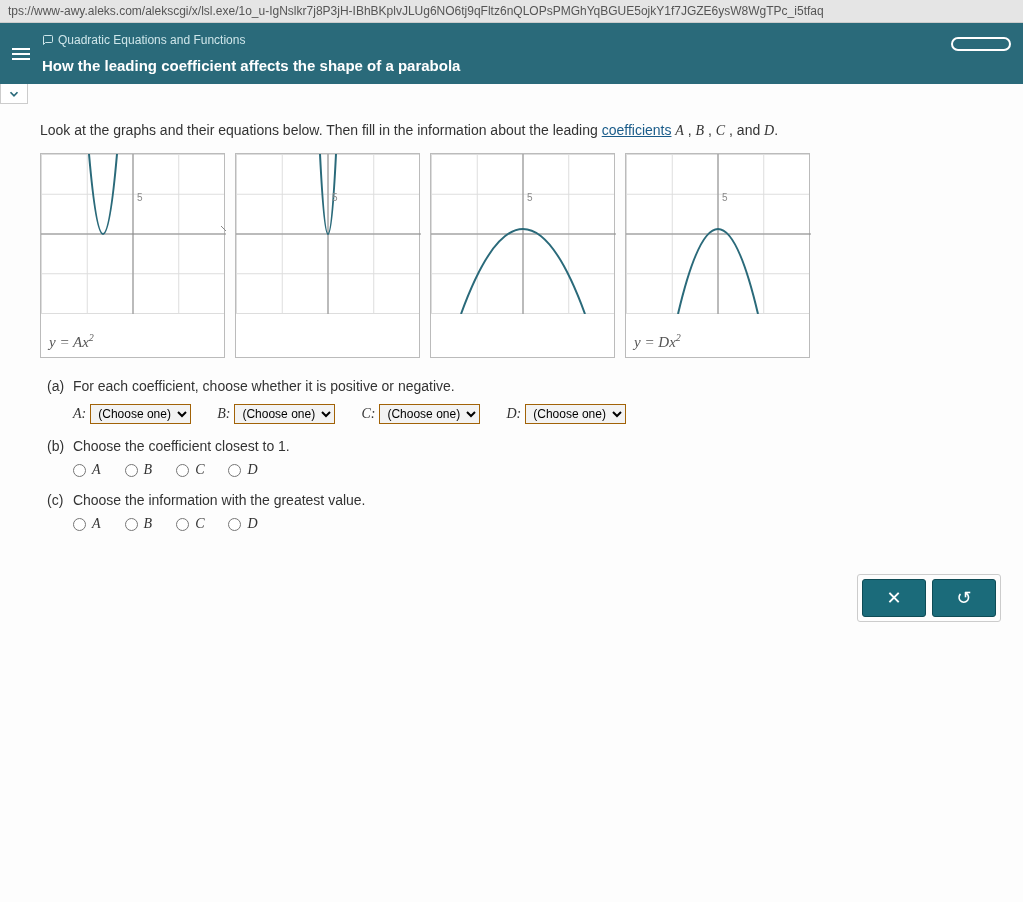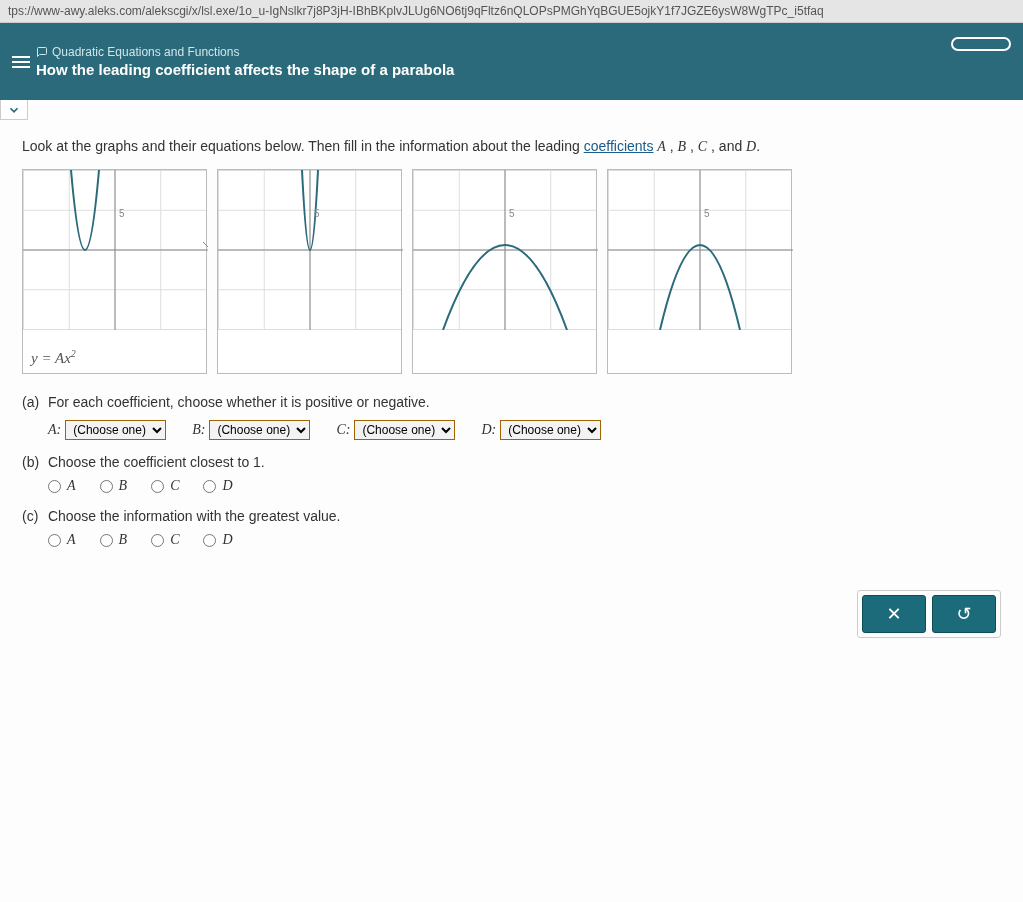--- a/index.html
+++ b/index.html
@@ -14,24 +14,24 @@
       border-bottom: 1px solid #ccc;
       padding: 4px 8px;
       font-size: 12px;
       color: #555;
       white-space: nowrap;
       overflow: hidden;
     }
     .header-band {
       background: #2a6a7a;
       color: #fff;
-      padding: 22px 12px;
+      padding: 10px 12px;
       display: flex;
       align-items: center;
-      gap: 6px;
+      gap: 12px;
       position: relative;
     }
     .hamburger {
       display: flex;
       flex-direction: column;
       gap: 3px;
       cursor: pointer;
     }
     .hamburger span {
       width: 18px; height: 2px; background: #fff;
@@ -41,21 +41,21 @@
       font-size: 12px;
       color: #cfe6ea;
       display: flex;
       align-items: center;
       gap: 4px;
     }
     .breadcrumb svg { width: 12px; height: 12px; }
     .lesson-title {
       font-size: 15px;
       font-weight: bold;
-      margin-top: 2px;
+      margin-top: 10px;
     }
     .progress-slot {
       position: absolute;
       right: 12px;
       top: 14px;
       width: 60px; height: 14px;
       border: 2px solid #fff;
       border-radius: 7px;
       background: #2a6a7a;
     }
@@ -63,21 +63,21 @@
       background: #fff;
       border: 1px solid #ccc;
       border-top: none;
       width: 28px; height: 20px;
       display: flex; align-items: center; justify-content: center;
       margin-left: 0;
       cursor: pointer;
     }
     .chev-tab svg { width: 14px; height: 14px; }
     .content {
-      padding: 18px 22px;
+      padding: 18px 40px;
     }
     .prompt {
       font-size: 14px;
       color: #333;
       margin-bottom: 14px;
     }
     .prompt .link { color: #1a5c8a; text-decoration: underline; }
     .prompt i { font-style: italic; font-family: 'Times New Roman', serif; }
     .graph-row {
       display: flex;
@@ -101,21 +101,21 @@
     .eqn {
       padding: 6px 8px;
       font-family: 'Times New Roman', serif;
       font-size: 15px;
       color: #555;
       font-style: italic;
       margin-top: 12px;
     }
     .eqn sup { font-size: 10px; }
     .question {
-      margin: 14px 0;
+      margin: 14px 7px;
       font-size: 14px;
     }
     .q-label { display: inline-block; width: 22px; }
     .choices {
       display: flex;
       gap: 26px;
       margin: 10px 0 10px 26px;
       align-items: center;
       font-family: 'Times New Roman', serif;
       font-style: italic;
@@ -237,20 +237,21 @@
 
     <div class="graph-card">
       <div class="graph-area">
         <svg viewBox="0 0 185 160" width="185" height="160">
           <line x1="0" y1="80" x2="185" y2="80" stroke="#888"></line>
           <line x1="92" y1="0" x2="92" y2="160" stroke="#888"></line>
           <path d="M 52 160 Q 92 -10 132 160" fill="none" stroke="#2a6a7a" stroke-width="2"></path>
         </svg>
         <span class="tick" style="left:96px; top:38px">5</span>
       </div>
+      <div class="eqn"><span>y = D</span><span>x</span><sup>2</sup></div>
     </div>
   </div>
 
   <div class="question">
     <span class="q-label">(a)</span>
     <span>For each coefficient, choose whether it is positive or negative.</span>
     <div class="choices">
       <label>
         <span>A:</span>
         <select><option>(Choose one)</option></select>

